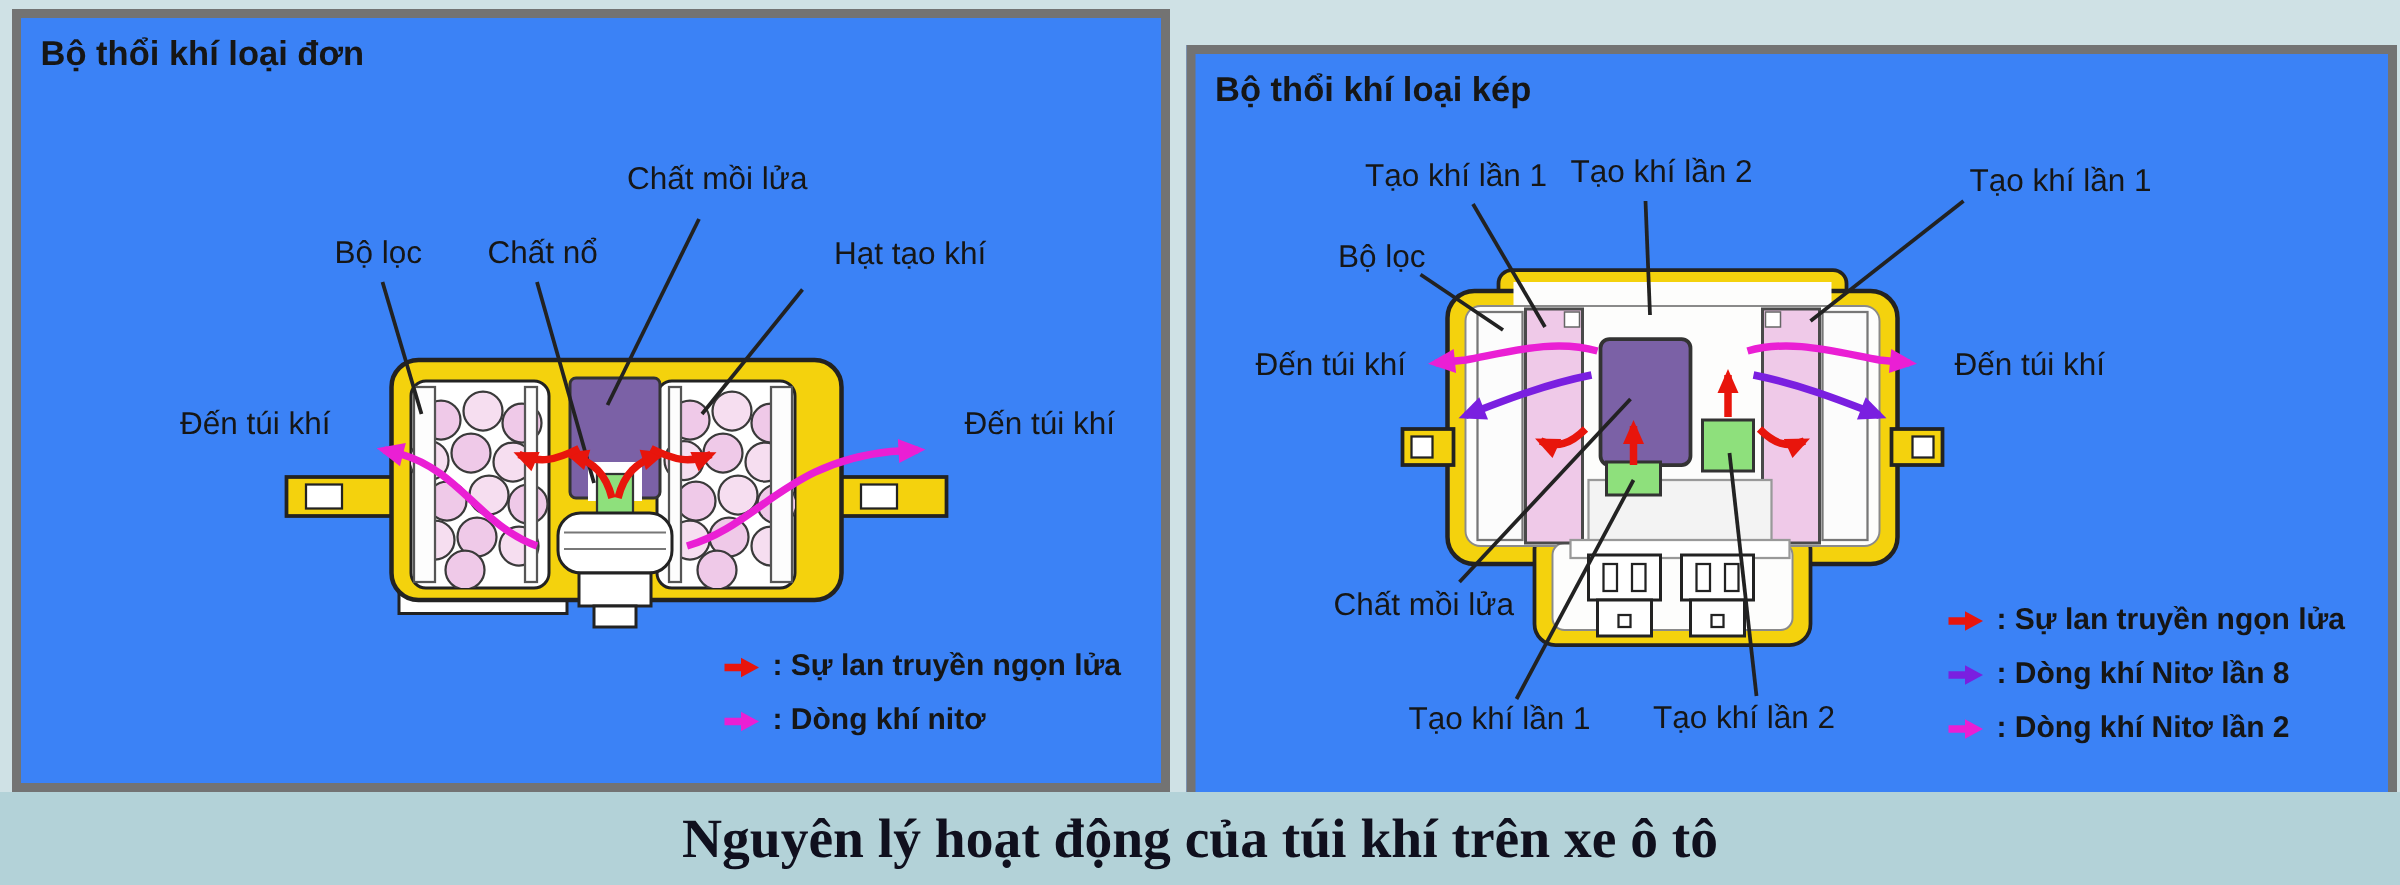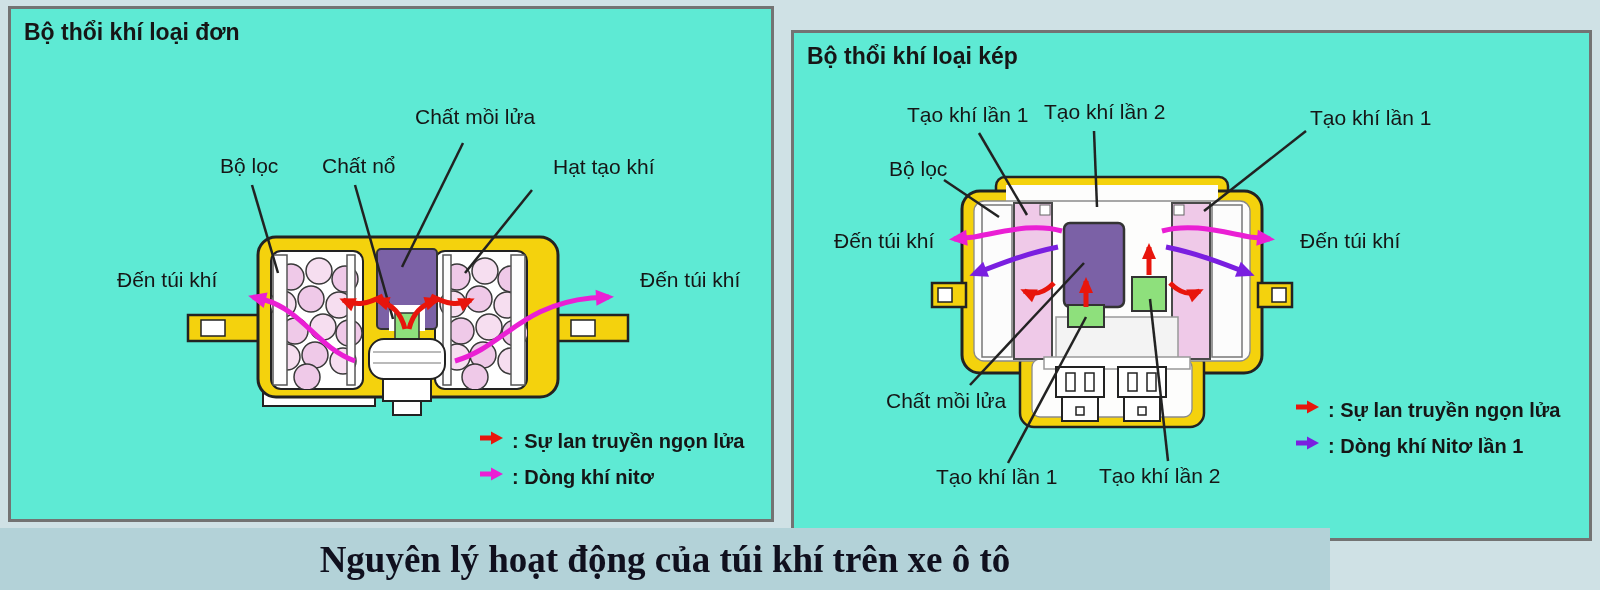--- a/index.html
+++ b/index.html
@@ -2,36 +2,36 @@
 <html><head>
 <meta charset="utf-8">
 <style>
   html,body{margin:0;padding:0;}
   body{
     width:1600px;height:590px;position:relative;overflow:hidden;
     background:#cfe1e5;
     font-family:"Liberation Sans", sans-serif;
   }
   .panel{
-    position:absolute;background:#5eead4;border:3px solid #737373;
+    position:absolute;background:#3b82f6;border:6px solid #737373;
   }
   .panel-title{
     position:absolute;left:13px;top:10px;
     font-size:23px;font-weight:bold;color:#161616;white-space:nowrap;
   }
   .diag-label{
     position:absolute;font-size:21px;font-weight:normal;color:#161616;white-space:nowrap;
     line-height:1.1;
   }
   .dev-svg{position:absolute;left:0;top:0;}
   .legend{position:absolute;display:flex;flex-direction:column;gap:13px;}
-  .legend-row{display:flex;align-items:flex-start;gap:7px;}
+  .legend-row{display:flex;align-items:center;gap:7px;}
   .legend-row .txt{font-size:20px;font-weight:bold;color:#161616;white-space:nowrap;}
   .caption-bar{
-    position:absolute;left:0;top:528px;width:1330px;height:62px;
+    position:absolute;left:0;top:528px;width:1600px;height:62px;
     background:#b3d2d8;display:flex;align-items:center;justify-content:center;
   }
   .caption-text{
     font-family:"Liberation Serif", serif;font-weight:bold;
     font-size:37px;color:#10101e;white-space:nowrap;
   }
 </style>
 </head>
 <body>
 
@@ -256,20 +256,29 @@
       </svg>
       <span class="txt">: Sự lan truyền ngọn lửa</span>
     </div>
     <div class="legend-row">
       <svg width="27" height="16" viewBox="0 0 27 16">
         <g fill="currentColor" stroke="currentColor" color="#7a1fe0">
           <path d="M2,8 H14" stroke-width="5" fill="none"></path>
           <path d="M13,1.5 L25,8 L13,14.5 Z" stroke="none"></path>
         </g>
       </svg>
-      <span class="txt">: Dòng khí Nitơ lần 1</span>
+      <span class="txt">: Dòng khí Nitơ lần 8</span>
+    </div>
+    <div class="legend-row">
+      <svg width="27" height="16" viewBox="0 0 27 16">
+        <g fill="currentColor" stroke="currentColor" color="#ea1fd4">
+          <path d="M2,8 H14" stroke-width="5" fill="none"></path>
+          <path d="M13,1.5 L25,8 L13,14.5 Z" stroke="none"></path>
+        </g>
+      </svg>
+      <span class="txt">: Dòng khí Nitơ lần 2</span>
     </div>
   </div>
 </div>
 
 <div class="caption-bar">
   <span class="caption-text">Nguyên lý hoạt động của túi khí trên xe ô tô</span>
 </div>
 
 </body></html>

